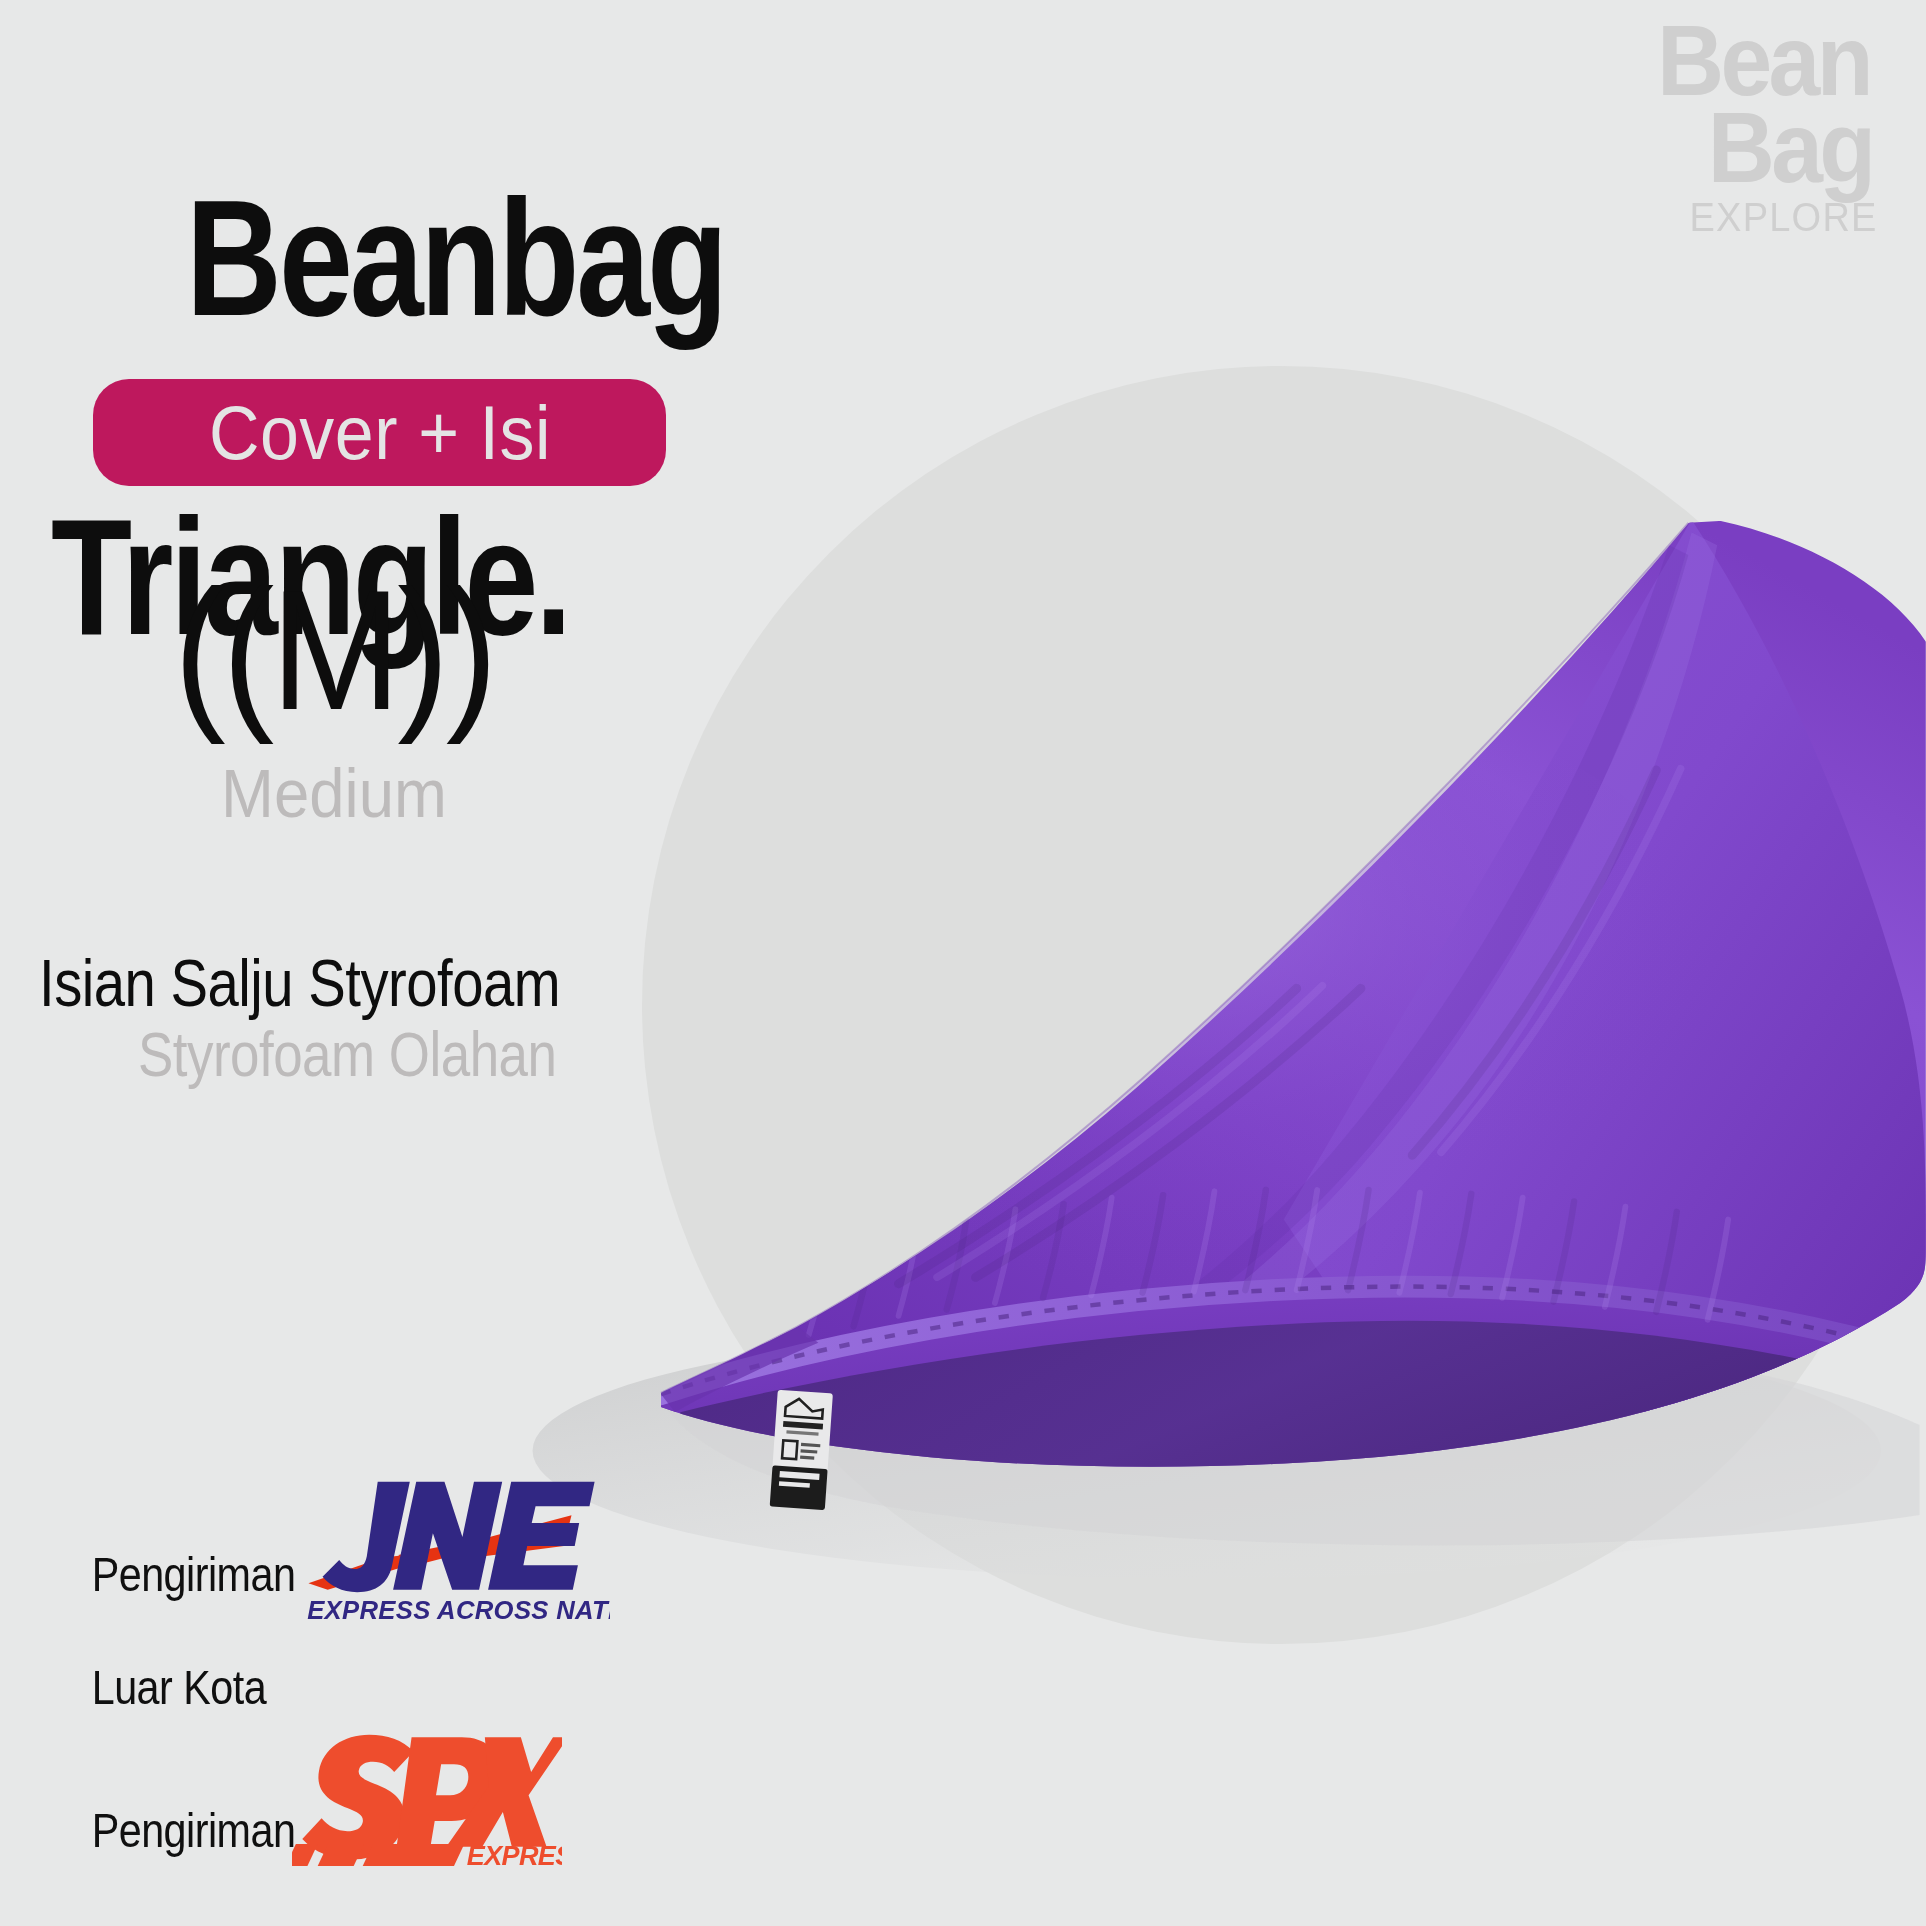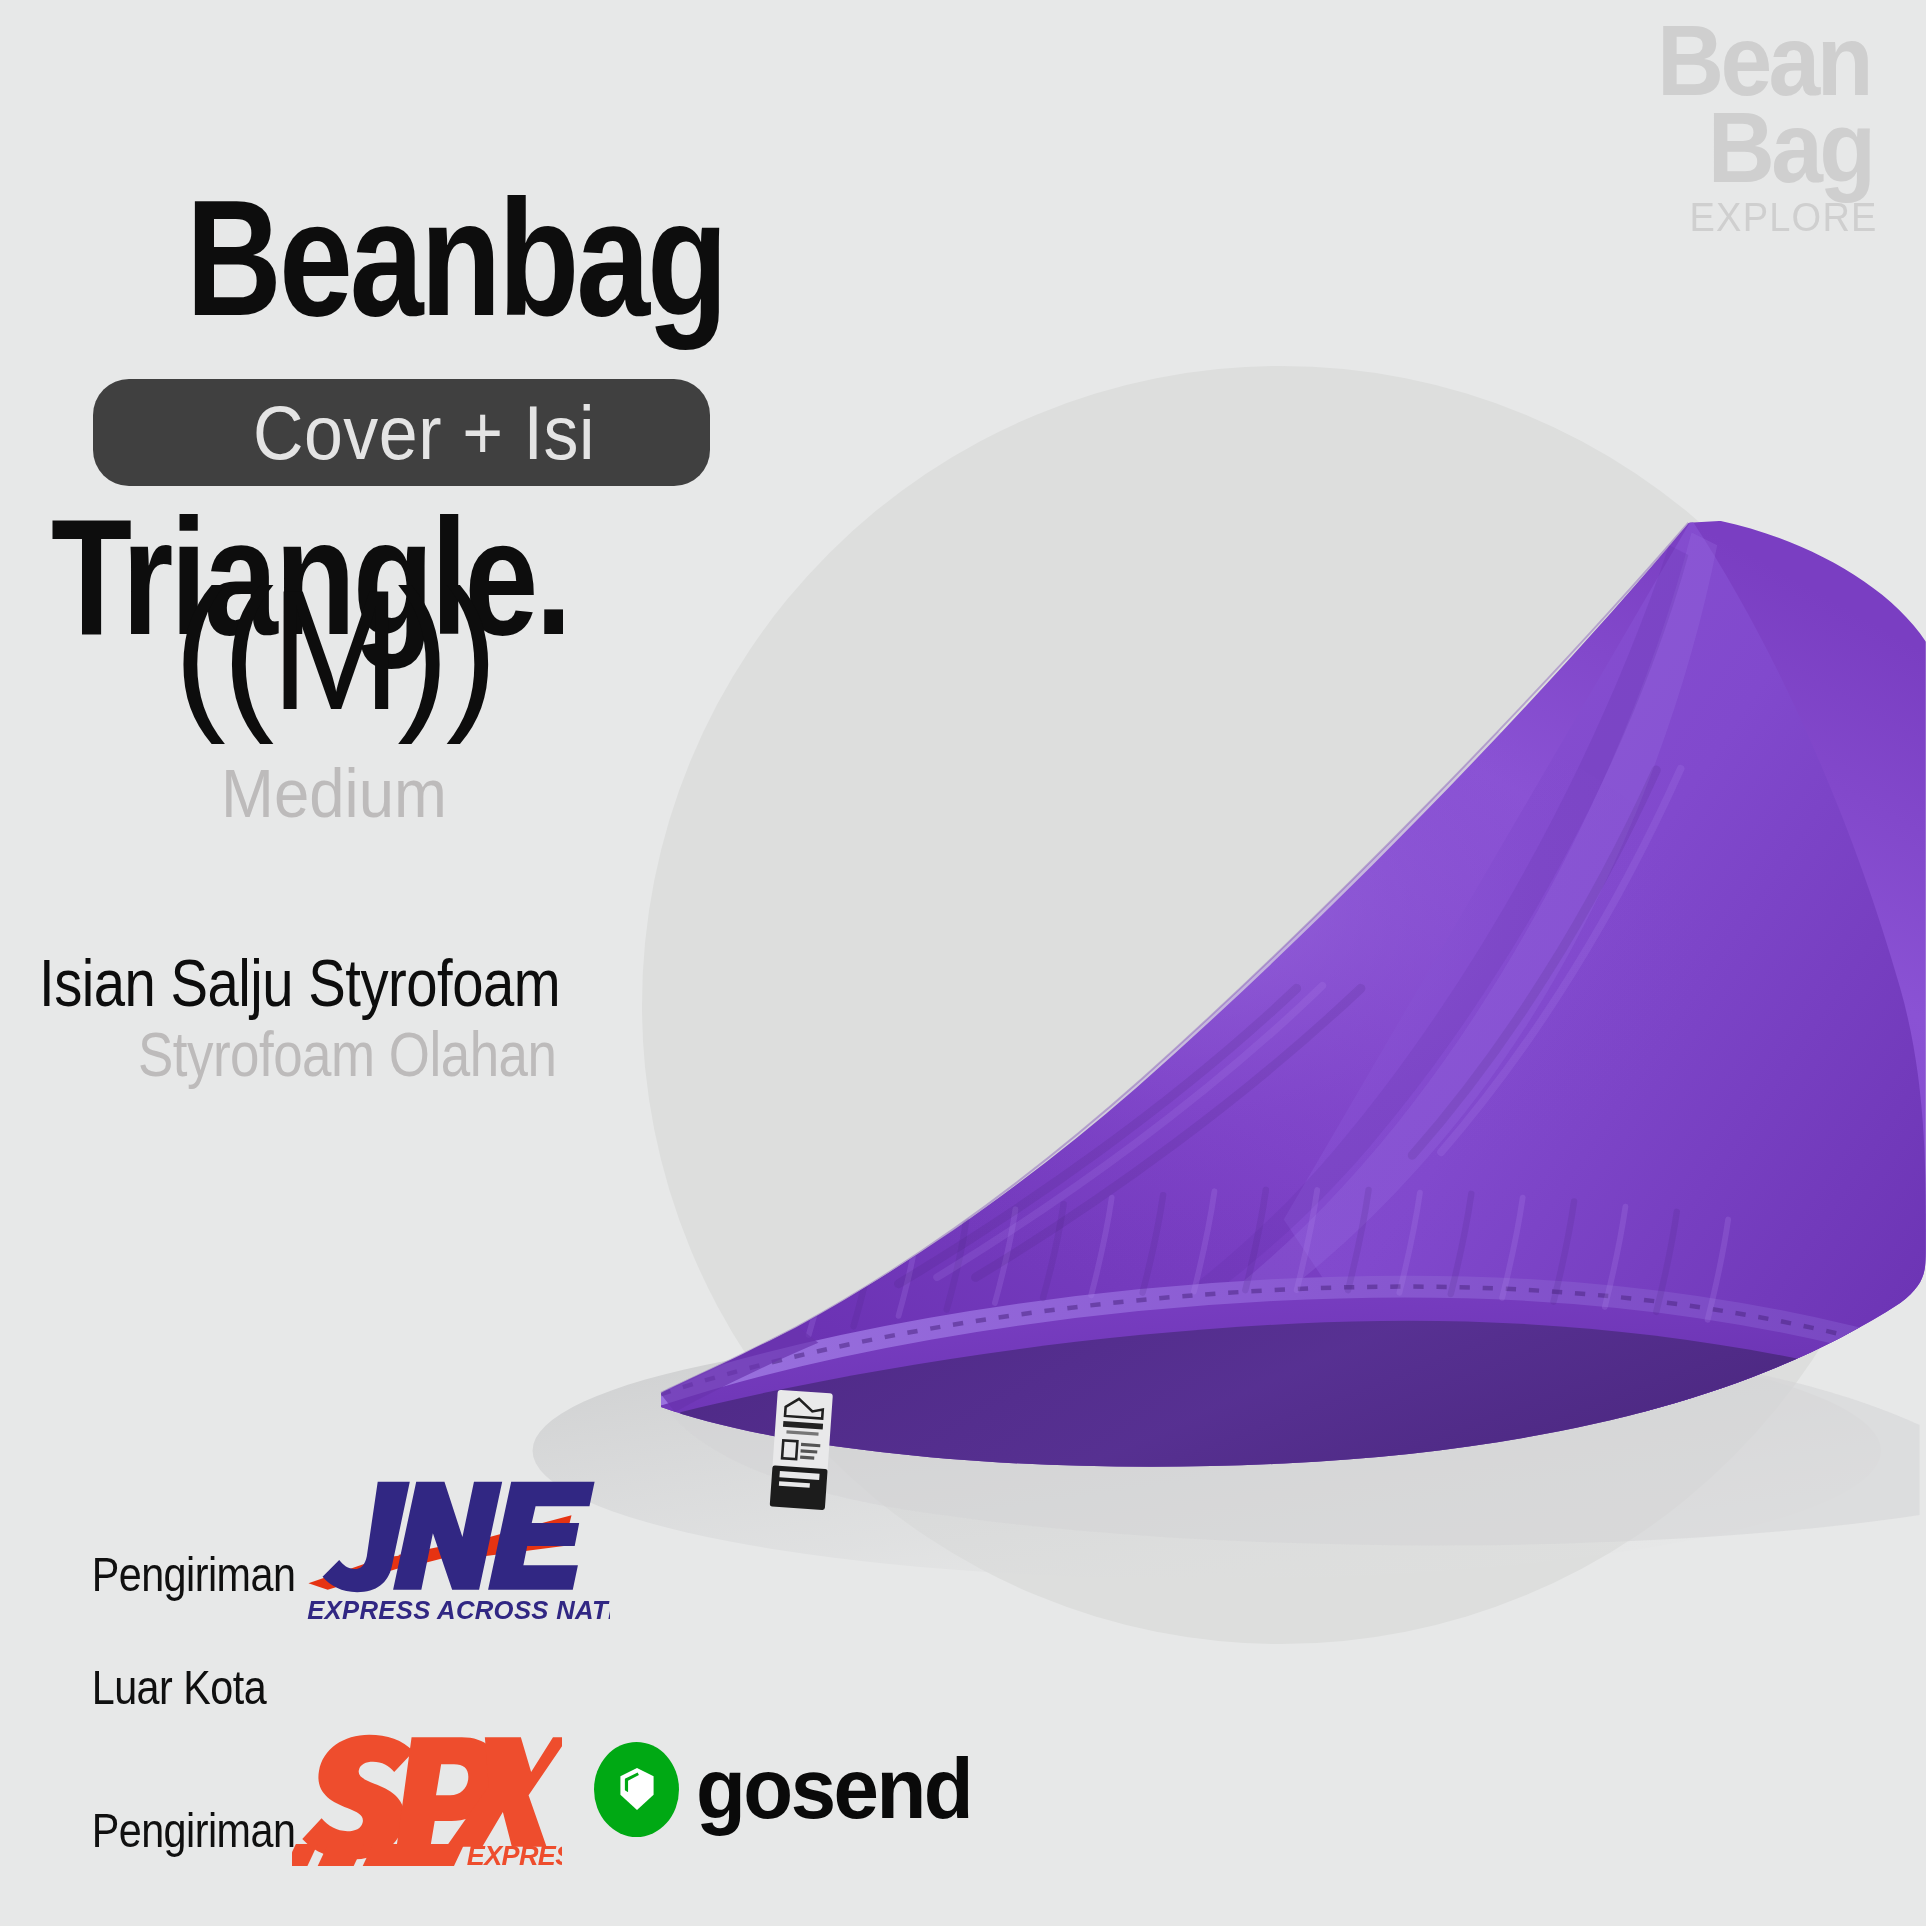--- a/index.html
+++ b/index.html
@@ -29,23 +29,23 @@
     letter-spacing:-3.9px;
     transform:scaleX(0.80);
     transform-origin:left top;
     white-space:pre;
   }
   .headline .l2{display:block;}
   
   .pill{
     position:absolute;left:93px;top:379px;
     width:573px;height:107px;
-    background:#404040;
+    background:#be185d;
     border-radius:36px;
-    display:flex;align-items:center;justify-content:center;padding-left:44px;
+    display:flex;align-items:center;justify-content:center;
   }
   .pill-text{
     color:#e4e4e4;
     font-size:76px;
     font-weight:300;
     letter-spacing:0.6px;
     transform:scaleX(0.92);
     white-space:pre;
   }
   
@@ -379,30 +379,20 @@
              L 396 186 L 342 186 L 328 132 L 296 186 L 240 186 L 306 92 Z" fill="#ee4d2d"></path>
 
     <g fill="#ee4d2d">
       <path d="M 6 182 L 40 182 L 24 216 L -10 216 Z"></path>
       <path d="M 56 182 L 112 182 L 96 216 L 40 216 Z"></path>
       <path d="M 126 182 L 268 182 L 252 216 L 110 216 Z"></path>
     </g>
     <text x="272" y="214" font-family="Liberation Sans, sans-serif" font-size="42" font-weight="700" font-style="italic" letter-spacing="-1" fill="#ee4d2d">EXPRESS</text>
   </svg>
 
-  <div class="gosend">
-    <div class="gosend-mark">
-      <svg class="box" viewBox="0 0 58 70" xmlns="http://www.w3.org/2000/svg">
-        <path d="M 29 2 L 55 15 L 55 44 L 29 68 L 3 44 L 3 15 Z" fill="#ffffff"></path>
-        <path d="M 29 2 L 55 15 L 29 28 L 3 15 Z" fill="#00a914" opacity="0.0"></path>
-        <path d="M 10 19 L 30 9 L 32 13 L 15 22 L 15 40 L 10 37 Z" fill="#00a914"></path>
-      </svg>
-    </div>
-    <span class="gosend-word">gosend</span>
-  </div>
 
   <div class="brand">
     <span class="brand-l1">Bean</span>
     <span class="brand-l2">Bag</span>
     <span class="brand-l3">EXPLORE</span>
   </div>
 
 </div>
 
 

